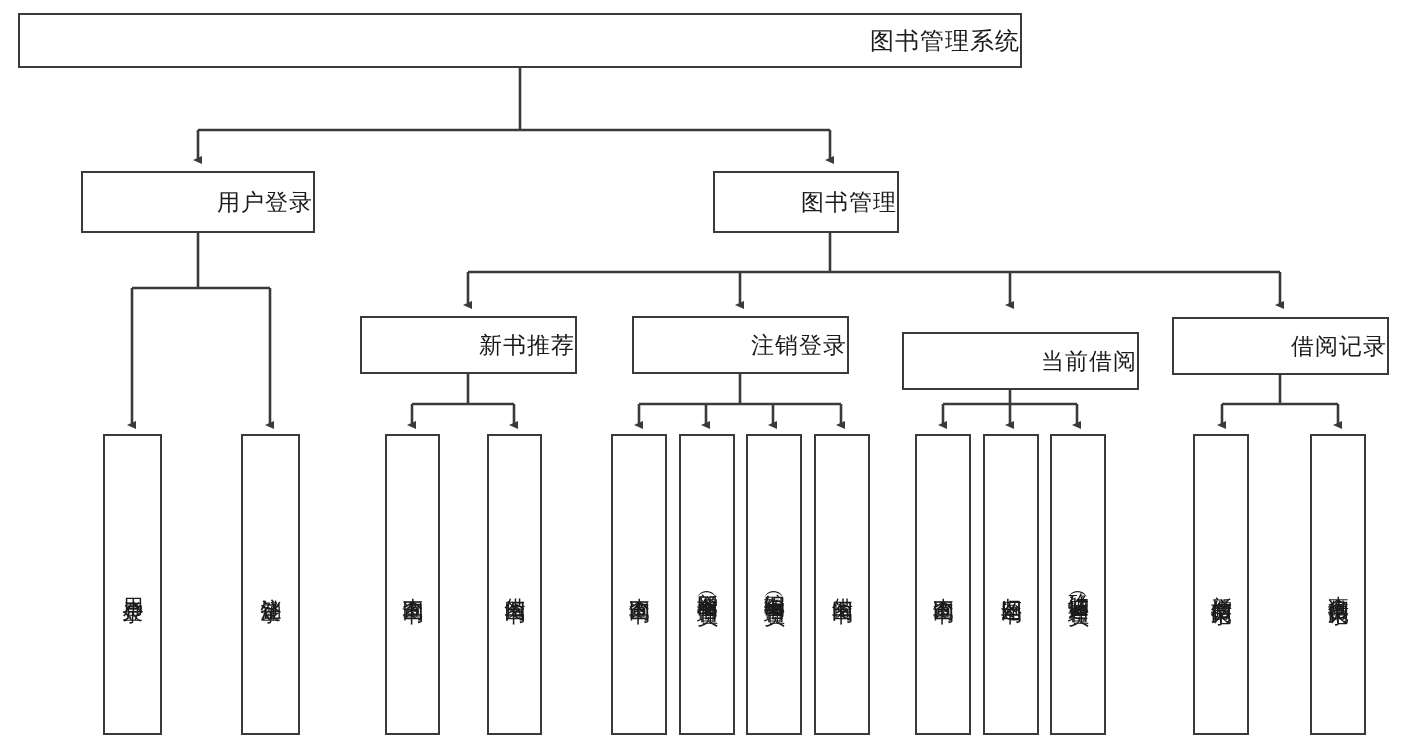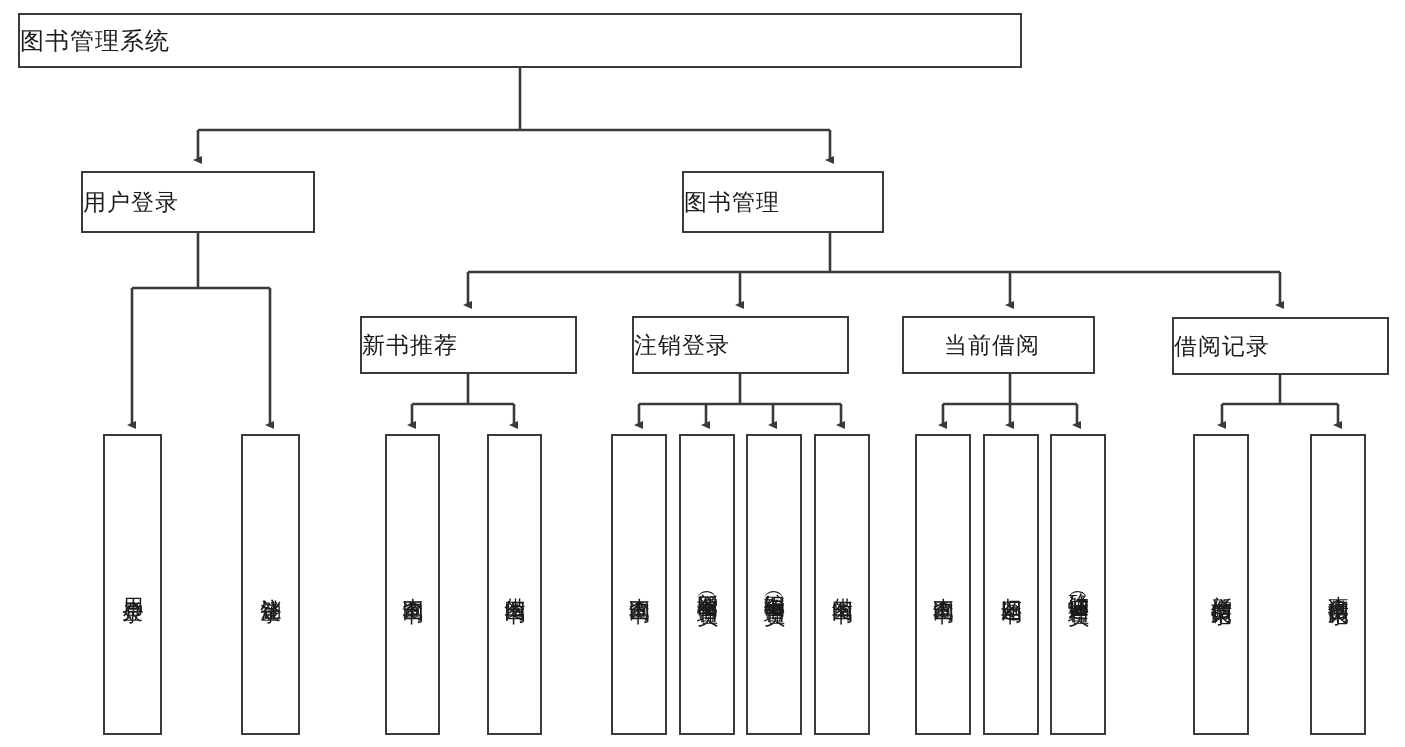--- a/index.html
+++ b/index.html
@@ -25,21 +25,21 @@
     height: 747px;
     pointer-events: none;
   }
   .node {
     position: absolute;
     box-sizing: border-box;
     border: 2px solid #3a3a3a;
     background: #ffffff;
     display: flex;
     align-items: center;
-    justify-content: flex-start;
+    justify-content: flex-end;
     color: #1b1b1b;
   }
   .node.horizontal {
     font-size: 23px;
     letter-spacing: 1px;
   }
   .node.vertical {
     writing-mode: vertical-rl;
     text-orientation: upright;
     font-size: 21px;
@@ -122,31 +122,31 @@
     </g>
   </svg>
 
   <div class="node horizontal root" style="left:18px; top:13px; width:1004px; height:55px;">
     <span class="node-label">图书管理系统</span>
   </div>
 
   <div class="node horizontal" style="left:81px; top:171px; width:234px; height:62px;">
     <span class="node-label">用户登录</span>
   </div>
-  <div class="node horizontal" style="left:682px; top:171px; width:202px; height:62px;">
+  <div class="node horizontal" style="left:713px; top:171px; width:186px; height:62px;">
     <span class="node-label">图书管理</span>
   </div>
 
   <div class="node horizontal" style="left:360px; top:316px; width:217px; height:58px;">
     <span class="node-label">新书推荐</span>
   </div>
   <div class="node horizontal" style="left:632px; top:316px; width:217px; height:58px;">
     <span class="node-label">注销登录</span>
   </div>
-  <div class="node horizontal" style="left:902px; top:316px; width:193px; height:58px;padding-left:40px;">
+  <div class="node horizontal" style="left:902px; top:332px; width:237px; height:58px;padding-left:40px;">
     <span class="node-label">当前借阅</span>
   </div>
   <div class="node horizontal" style="left:1172px; top:317px; width:217px; height:58px;">
     <span class="node-label">借阅记录</span>
   </div>
 
   <div class="node vertical" style="left:103px; top:434px; width:59px; height:301px;">
     <span class="node-label">用户登录</span>
   </div>
   <div class="node vertical" style="left:241px; top:434px; width:59px; height:301px;">

